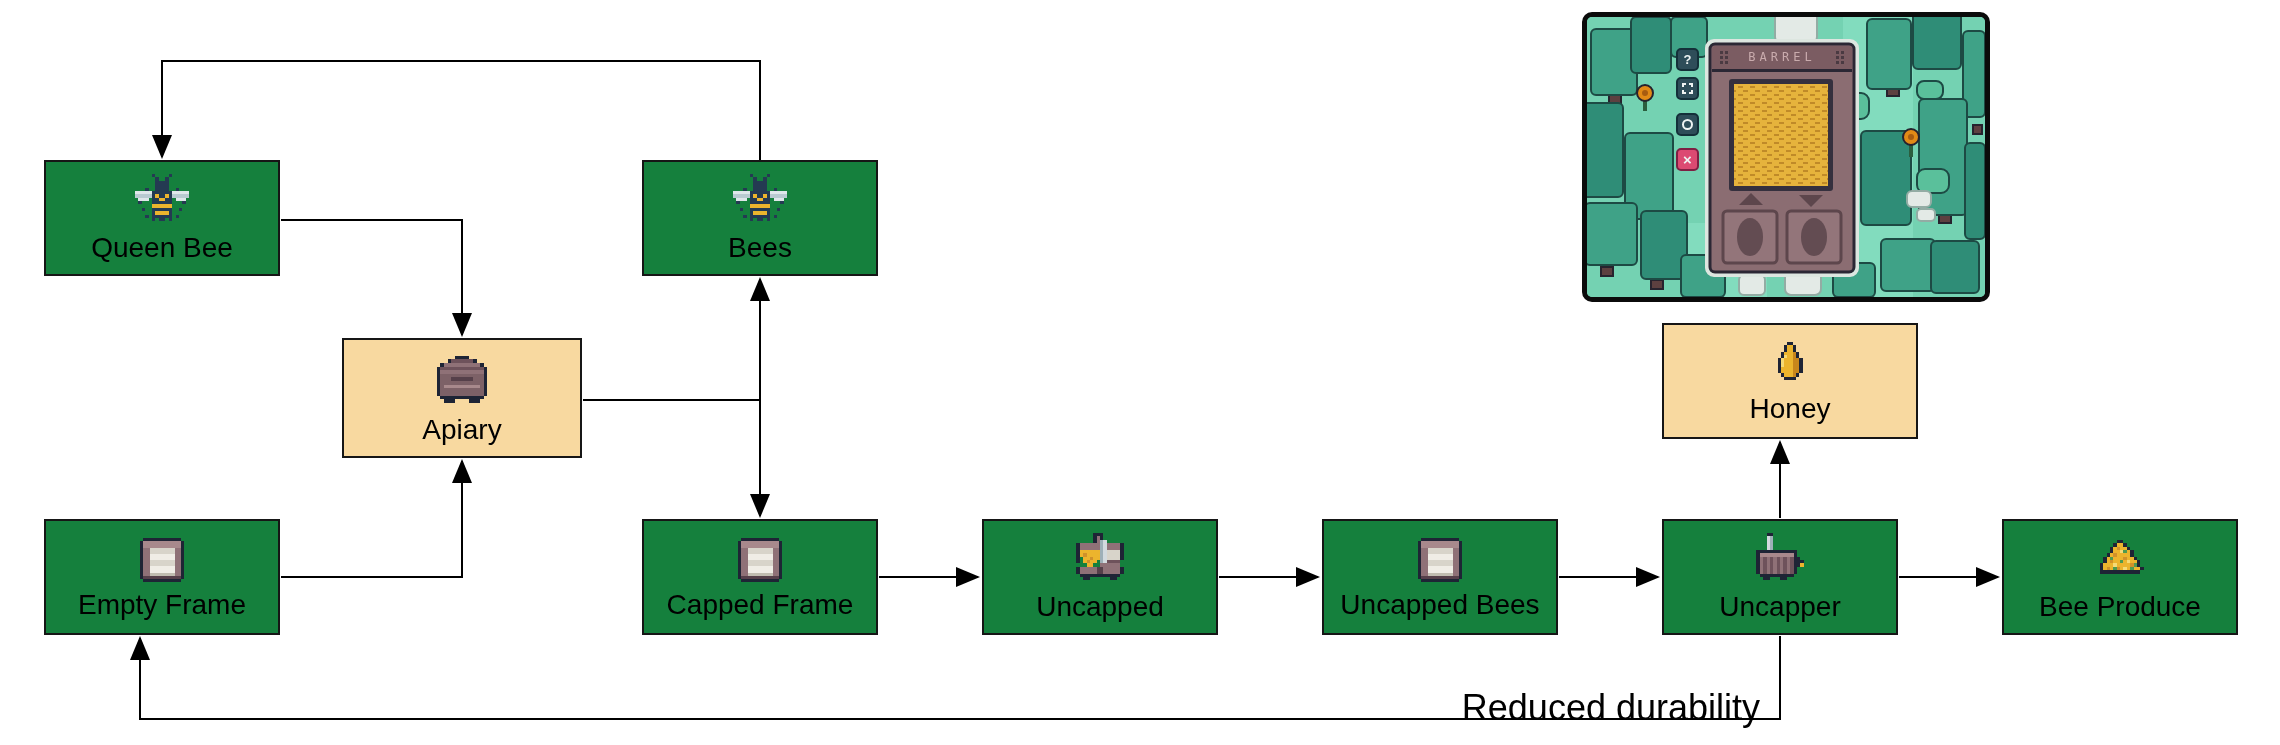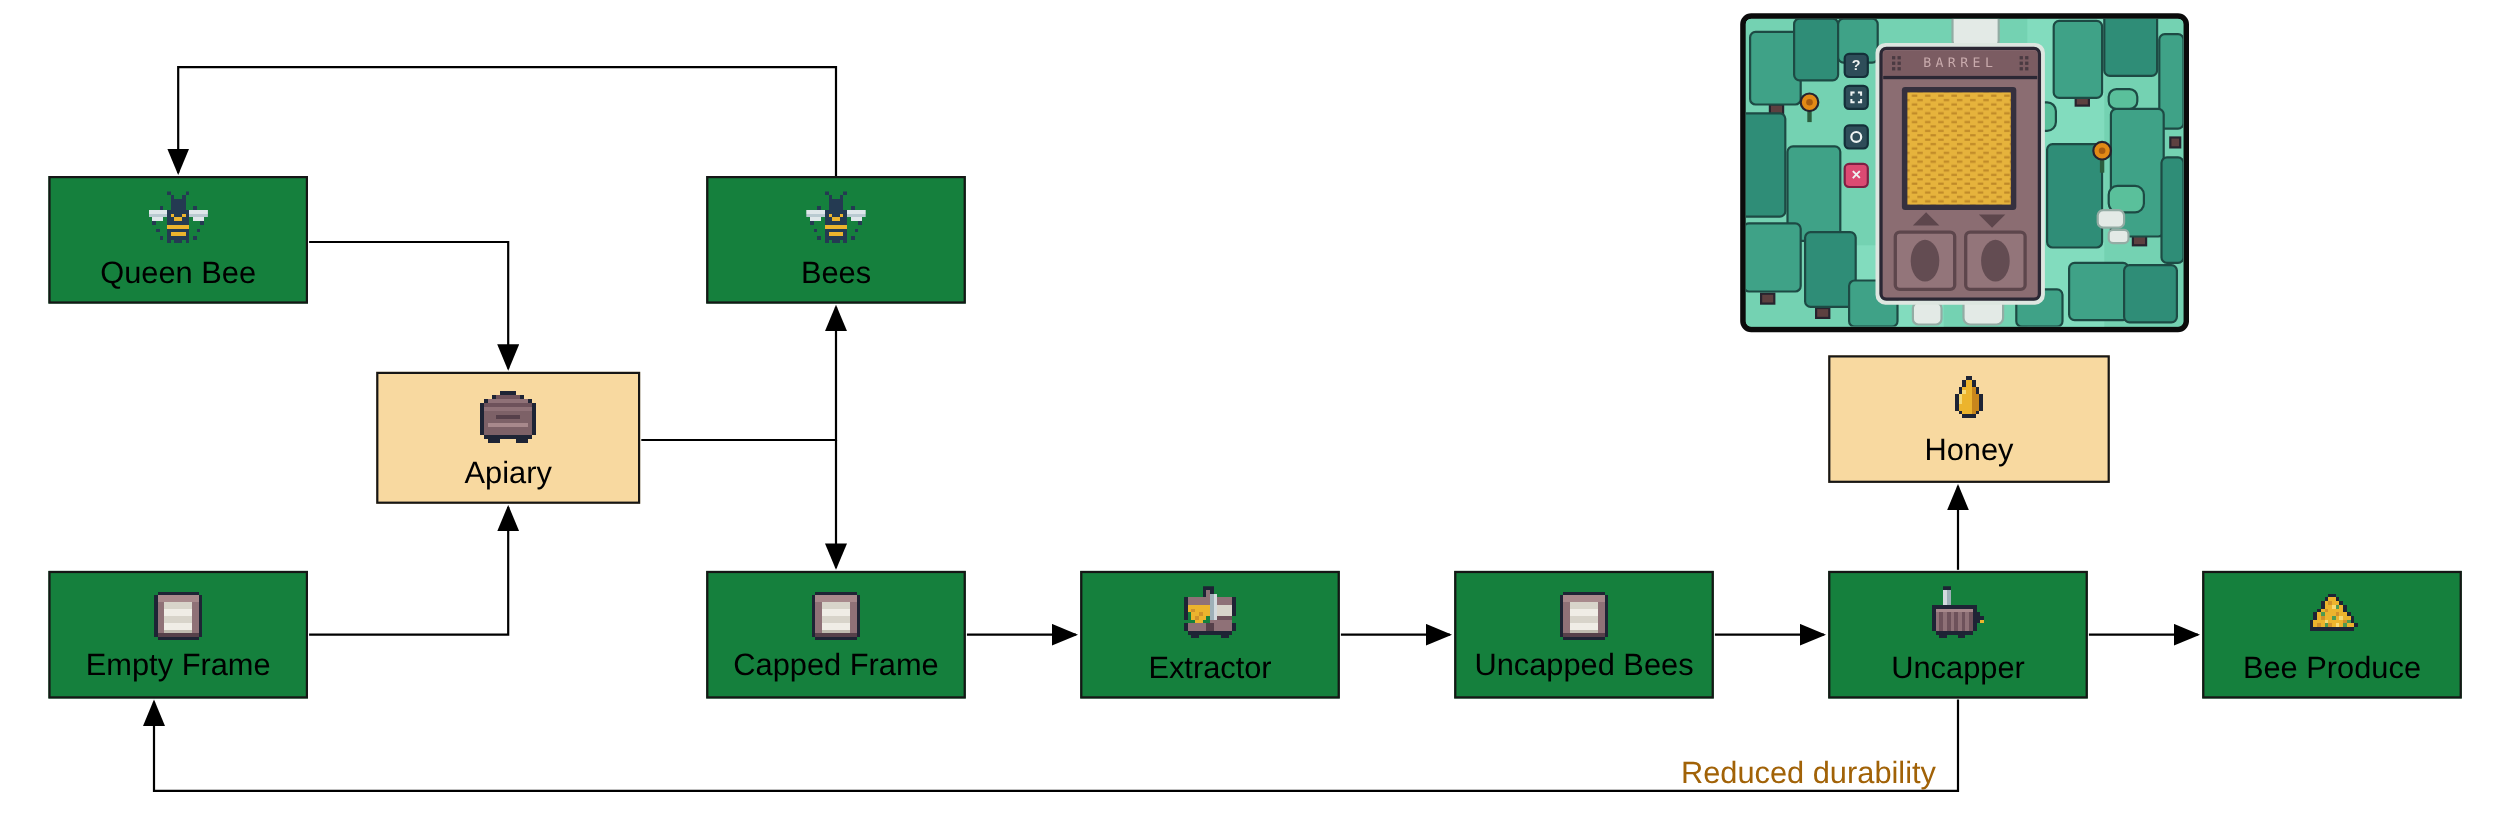--- a/index.html
+++ b/index.html
@@ -8,21 +8,21 @@
   .wires{position:absolute;left:0;top:0}
   .wires polyline{fill:none;stroke:#000;stroke-width:2px}
   .node{position:absolute;width:236px;height:116px;background:#15803d;border:2px solid #161616;
         box-sizing:border-box;display:flex;flex-direction:column;align-items:center;
         justify-content:center;gap:6px}
   .node.hl{background:#f8d9a0}
   .node .label{font-size:28px;color:#000;line-height:1;white-space:nowrap}
   .icon{display:flex;align-items:center;justify-content:center}
   svg.px{shape-rendering:crispEdges;display:block}
   .edge-label{position:absolute;left:1340px;top:687px;width:420px;text-align:right;
-              font-size:28px;color:#a16207;white-space:nowrap}
+              font-size:36px;color:#000000;white-space:nowrap}
   
   .sshot{position:absolute;left:1582px;top:12px;width:408px;height:290px;
          border:5px solid #0b0b0b;border-radius:10px;box-sizing:border-box;
          overflow:hidden;background:#74d2b2}
   .sshot .scene{position:absolute;left:0;top:0}
   .sshot-title{position:absolute;left:123px;top:33px;width:144px;text-align:center;
                font-family:"DejaVu Sans Mono",monospace;font-weight:normal;font-size:12px;
                letter-spacing:4px;color:#c9abad;pointer-events:none}
   .gbtn{position:absolute;left:89px;width:23px;height:23px;border-radius:5px;
         background:#2e4d59;border:2px solid #142f39;box-sizing:border-box;
@@ -260,21 +260,21 @@
         <g fill="#d0912a">
             <rect x="3" y="6" width="1" height="1"></rect>
             <rect x="5" y="7" width="1" height="1"></rect>
             <rect x="4" y="8" width="1" height="1"></rect>
           </g>
         <rect x="8" y="9" width="6" height="1" fill="#8f7177"></rect>
         <rect x="2" y="10" width="12" height="2" fill="#8f7177"></rect>
         <rect x="7" y="10" width="2" height="2" fill="#56404a"></rect>
       </svg>
     </span>
-    <span class="label">Extractor</span>
+    <span class="label">Uncapped</span>
   </div>
 
   <div class="node" style="left:1322px;top:519px">
     <span class="icon">
       <svg class="px" width="50" height="50" viewBox="0 0 16 16">
         <g fill="#1e2435">
             <rect x="2" y="1" width="12" height="1"></rect>
             <rect x="1" y="2" width="1" height="2"></rect>
             <rect x="14" y="2" width="1" height="2"></rect>
             <rect x="1" y="4" width="1" height="10"></rect>

